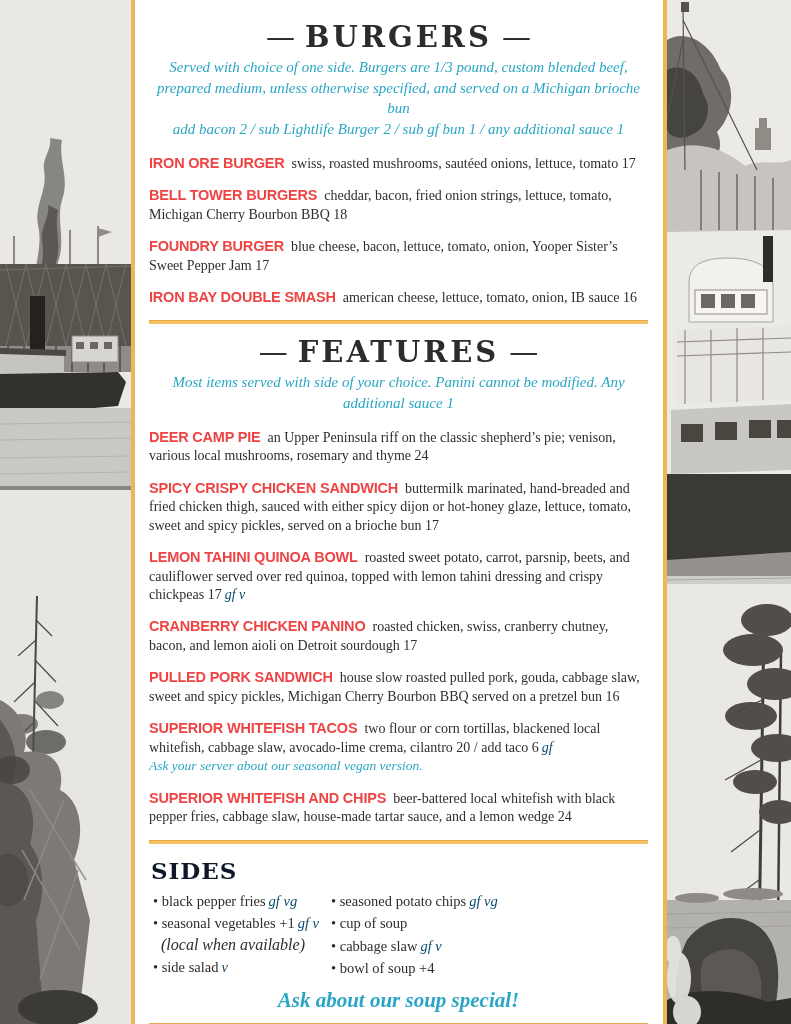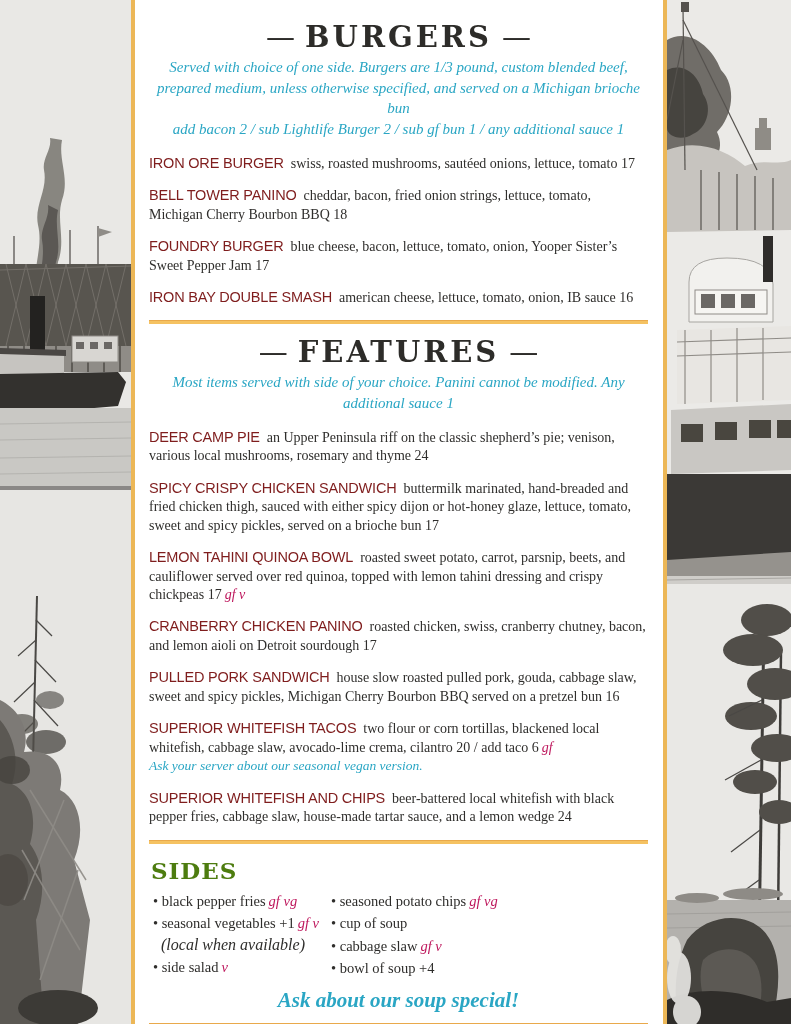--- a/index.html
+++ b/index.html
@@ -26,31 +26,31 @@
     font-size:29px; letter-spacing:3px; color:#2d2c29; line-height:1.1;
     margin-bottom:3px; white-space:nowrap;
   }
   .section-title .dash { font-weight:400; letter-spacing:0; padding:0 10px; color:#2d2c29; }
   .section-note { text-align:center; font-style:italic; font-size:15px; line-height:1.38; color:#2aa6c4; }
   .section-note-block { margin-bottom:14px; }
 
   .menu-list { }
   .menu-item { font-size:14px; line-height:1.32; margin-bottom:13px; color:#2f2e2c; }
   .item-name {
-    font-family:"Liberation Sans", sans-serif; font-weight:400; font-size:14.5px;
-    letter-spacing:-0.2px; color:#7f1d1d; margin-right:7px;
-  }
-  .item-tags { font-style:italic; color:#be185d; margin-left:3px;margin-top:38px; }
+    font-family:"Liberation Sans", sans-serif; font-weight:700; font-size:14.5px;
+    letter-spacing:-0.2px; color:#ef4444; margin-right:7px;
+  }
+  .item-tags { font-style:italic; color:#0c4a6e; margin-left:3px;margin-top:38px; }
   .item-note { font-style:italic; color:#2aa6c4; font-size:13.5px; }
 
   .divider { height:4px; background:#f5c262; border-top:1px solid #e9a94b; margin:6px 0 13px 0; }
 
   .sides-title {
     font-family:"DejaVu Serif", serif; font-weight:700; font-size:23px;
-    letter-spacing:1px; color:#4d7c0f; margin:2px 0 6px 2px;
+    letter-spacing:1px; color:#0f172a; margin:2px 0 6px 2px;
   }
   .sides-cols { display:flex; margin-left:4px; }
   .sides-col { font-size:14.5px; line-height:1.55; }
   .sides-col.one { width:178px; }
   .side-line::before { content:"• "; }
   .side-sub { font-size:16px; font-style:italic; margin-left:8px; line-height:1.2; margin-bottom:2px; }
   .soup-note { text-align:center; font-weight:700; font-style:italic; font-size:21px; color:#2aa6c4; margin:8px 0 10px 0; }
 
   .footer { text-align:center;text-decoration:underline; }
   .legend { display:flex; justify-content:center; gap:28px; font-style:italic; font-size:13.5px; color:#2aa6c4; margin:10px 0 8px 0; }
@@ -240,21 +240,21 @@
       <div class="section-note-block">
 
       <div class="section-note">Served with choice of one side. Burgers are 1/3 pound, custom blended beef,</div>
           <div class="section-note">prepared medium, unless otherwise specified, and served on a Michigan brioche bun</div>
           <div class="section-note">add bacon 2 / sub Lightlife Burger 2 / sub gf bun 1 / any additional sauce 1</div>
         </div>
       <div class="menu-list">
 
           <p class="menu-item"><span class="item-name">IRON ORE BURGER</span><span class="item-desc">swiss, roasted mushrooms, sautéed onions, lettuce, tomato 17</span></p>
 
-          <p class="menu-item"><span class="item-name">BELL TOWER PANINO</span><span class="item-desc">cheddar, bacon, fried onion strings, lettuce, tomato, Michigan Cherry Bourbon BBQ  18</span></p>
+          <p class="menu-item"><span class="item-name">BELL TOWER BURGERS</span><span class="item-desc">cheddar, bacon, fried onion strings, lettuce, tomato, Michigan Cherry Bourbon BBQ  18</span></p>
 
           <p class="menu-item"><span class="item-name">FOUNDRY BURGER</span><span class="item-desc">blue cheese, bacon, lettuce, tomato, onion, Yooper Sister’s Sweet Pepper Jam 17</span></p>
 
           <p class="menu-item"><span class="item-name">IRON BAY DOUBLE SMASH</span><span class="item-desc">american cheese, lettuce, tomato, onion, IB sauce 16</span></p>
         </div>
     </div>
 
     <div class="divider"></div>
 
     <div>

